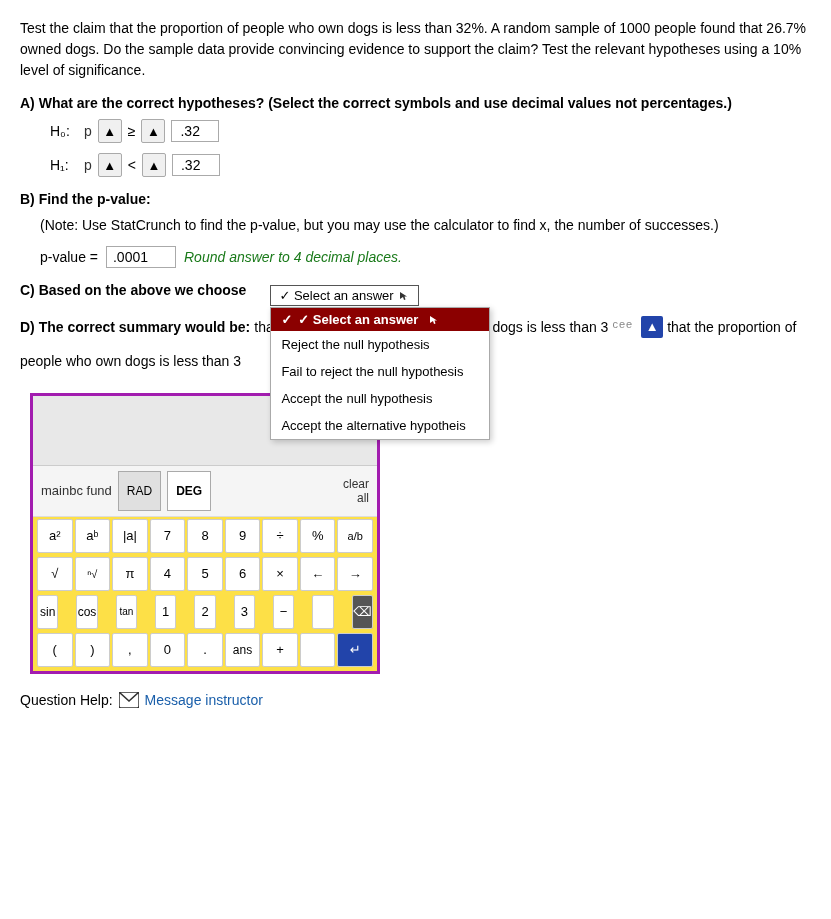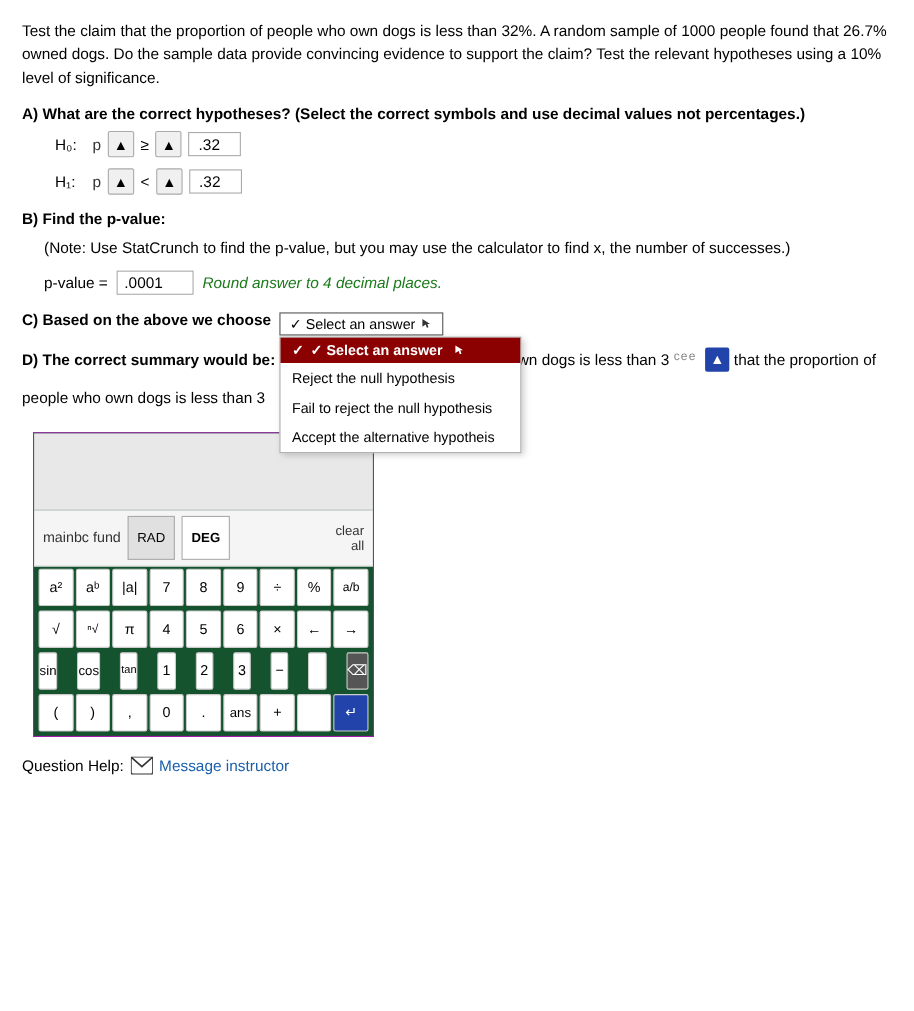--- a/index.html
+++ b/index.html
@@ -82,22 +82,22 @@
       color: #1a7a1a;
       font-style: italic;
       font-size: 14px;
     }
     .section-c {
       margin-bottom: 10px;
       position: relative;
     }
     .section-c-row {
       display: flex;
-      align-items: center;
-      gap: 8px;
+      align-items: flex-end;
+      gap: 24px;
       flex-wrap: wrap;
     }
     .dropdown-trigger {
       display: inline-flex;
       align-items: center;
       gap: 4px;
       border: 1px solid #555;
       padding: 2px 8px;
       background: #fff;
       cursor: pointer;
@@ -138,24 +138,24 @@
       height: 22px;
       background: #2244aa;
       color: #fff;
       font-size: 13px;
       border-radius: 2px;
       cursor: pointer;
       margin-left: 4px;
     }
     .calculator-wrapper {
       margin-top: 20px;
-      border: 1px solid #a21caf;
-      width: 310px;
+      border: 3px solid #a21caf;
+      width: 350px;
       margin-left: 10px;
-      background: #14532d;
+      background: #fde047;
     }
     .calc-display {
       background: #e8e8e8;
       height: 70px;
       border-bottom: 1px solid #ccc;
     }
     .calc-top-bar {
       display: flex;
       align-items: center;
       gap: 6px;
@@ -276,20 +276,21 @@
       <div class="dropdown-menu">
         <div class="dropdown-menu-header">
           <span>✓</span>
           <span>✓ Select an answer</span>
           <svg width="12" height="10" viewBox="0 0 12 10" style="margin-left:4px;">
             <path d="M2 1 L2 8 L5 6 L6 9 L7.5 8.5 L6.5 5.5 L9 5.5 Z" fill="#fff"></path>
           </svg>
         </div>
         <div class="dropdown-item">Reject the null hypothesis</div>
         <div class="dropdown-item">Fail to reject the null hypothesis</div>
+        <div class="dropdown-item">Accept the null hypothesis</div>
         <div class="dropdown-item">Accept the alternative hypotheis</div>
       </div>
     </div>
   </div>
 </div>
 
 <div style="margin-top: 10px; display:flex; align-items:flex-start; flex-wrap:wrap; line-height:1.6; gap:4px;">
   <span class="section-label">D) The correct summary would be:</span>
   <span style="font-size:14px;">
     <span>that the proportion of people who own dogs is less than 3</span>

